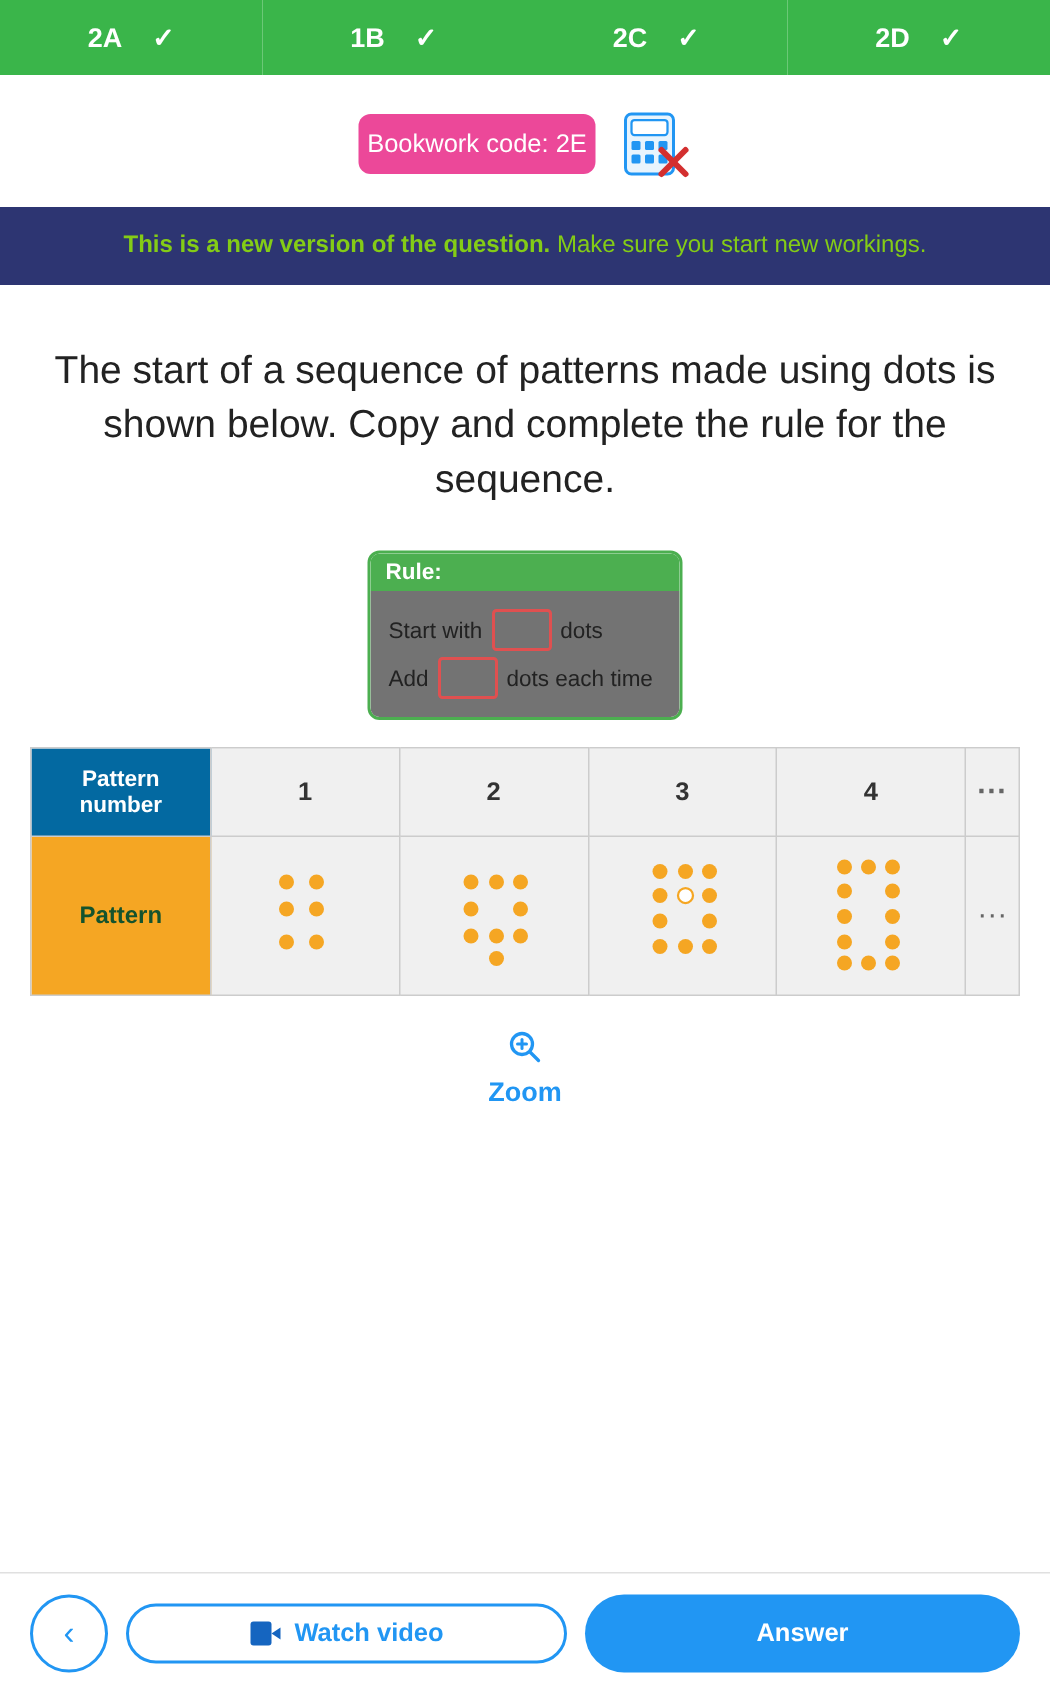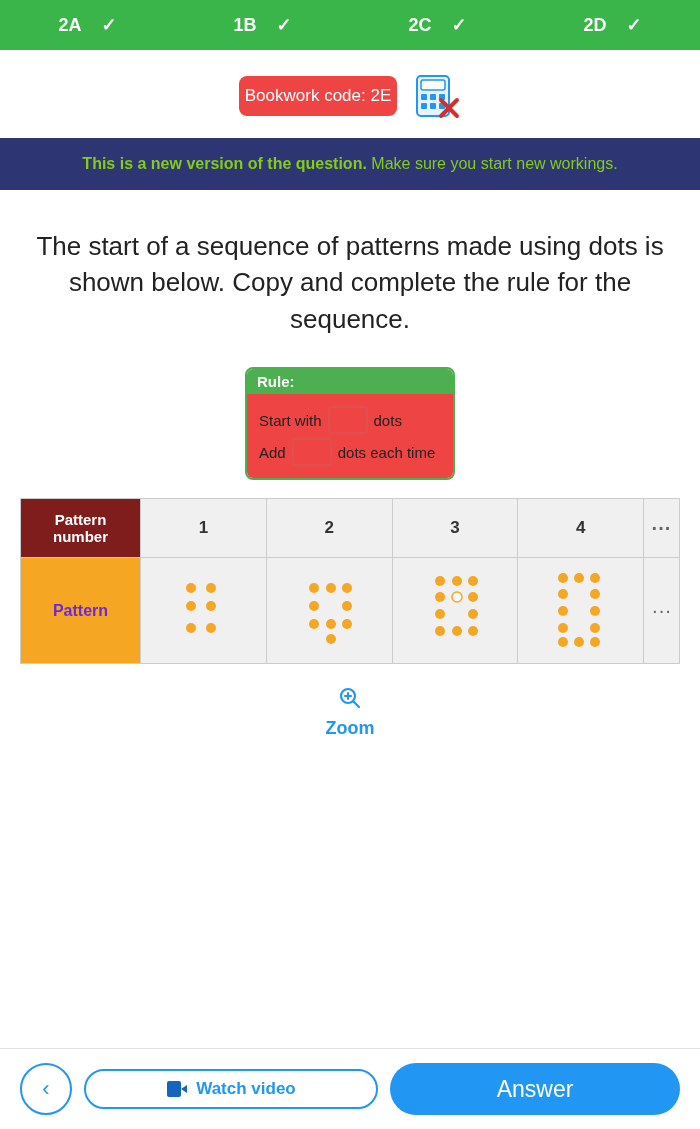--- a/index.html
+++ b/index.html
@@ -32,21 +32,21 @@
 
     
     .bookwork-row {
       display: flex;
       align-items: center;
       justify-content: center;
       gap: 16px;
       padding: 22px 20px 18px;
     }
     .bookwork-badge {
-      background: #ef4444;
+      background: #ec4899;
       color: #fff;
       font-size: 17px;
       padding: 10px 6px;
       border-radius: 8px;
     }
 
     
     .notice-banner {
       background: #2d3572;
       color: #84cc16;
@@ -80,21 +80,21 @@
       min-width: 210px;
     }
     .rule-header {
       background: #4caf50;
       color: #fff;
       font-weight: 700;
       font-size: 15px;
       padding: 4px 10px;
     }
     .rule-body {
-      background: #ef4444;
+      background: #737373;
       padding: 8px 12px;
       font-size: 15px;
       color: #222;
     }
     .rule-line {
       display: flex;
       align-items: center;
       gap: 6px;
       margin: 4px 0;
     }
@@ -115,41 +115,41 @@
       width: 100%;
       border-collapse: collapse;
       table-layout: fixed;
     }
     .pattern-table th, .pattern-table td {
       border: 1px solid #ccc;
       text-align: center;
       vertical-align: middle;
     }
     .pattern-header-label {
-      background: #7f1d1d;
+      background: #0369a1;
       color: #fff;
       font-weight: 700;
       font-size: 15px;
       padding: 12px 8px;
       width: 120px;
     }
     .pattern-num-cell {
       background: #f0f0f0;
       font-size: 17px;
       padding: 12px 4px;
       color: #333;
     }
     .pattern-dot-cell {
       background: #f0f0f0;
       padding: 10px 4px;
       height: 90px;
     }
     .dots-label-cell {
       background: #f5a623;
-      color: #6d28d9;
+      color: #14532d;
       font-weight: 700;
       font-size: 16px;
       padding: 10px 4px;
     }
     .ellipsis-cell {
       background: #f0f0f0;
       font-size: 20px;
       color: #666;
       padding: 0 4px;
       width: 36px;
@@ -215,22 +215,22 @@
       gap: 8px;
       cursor: pointer;
     }
     .answer-btn {
       flex: 1;
       height: 52px;
       border-radius: 30px;
       border: none;
       background: #2196f3;
       color: #fff;
-      font-size: 23px;
-      font-weight: 400;
+      font-size: 17px;
+      font-weight: 700;
       cursor: pointer;
     }
     .spacer { height: 90px; }
 
     
     .calc-wrap {
       position: relative;
       width: 48px;
       height: 48px;
     }

